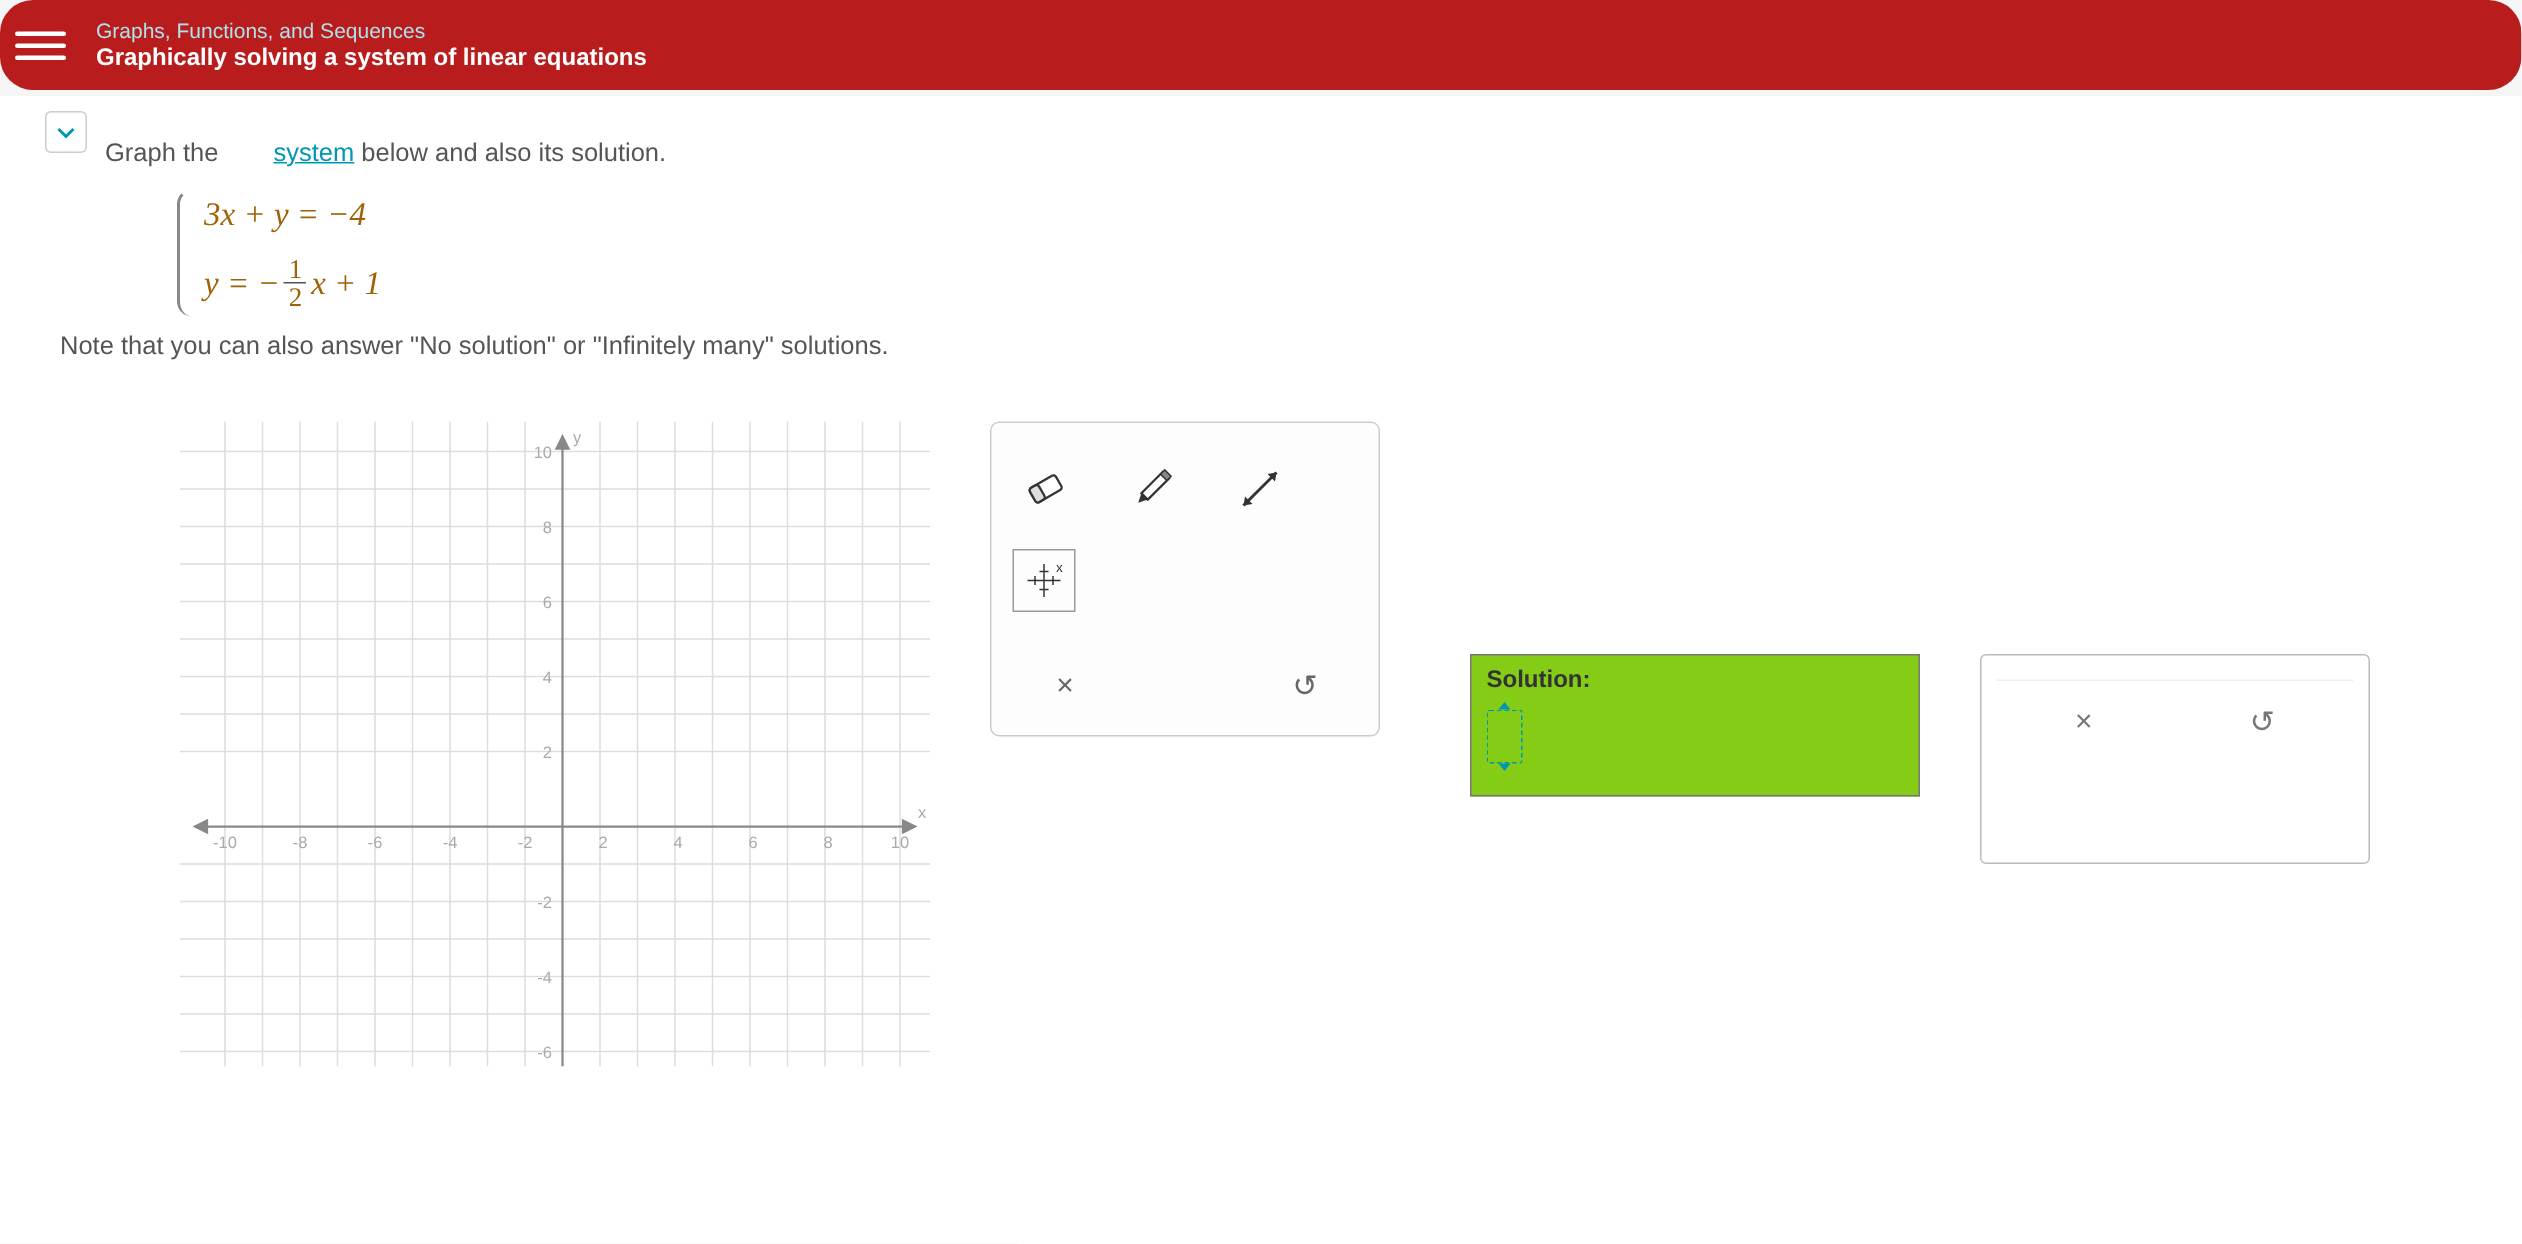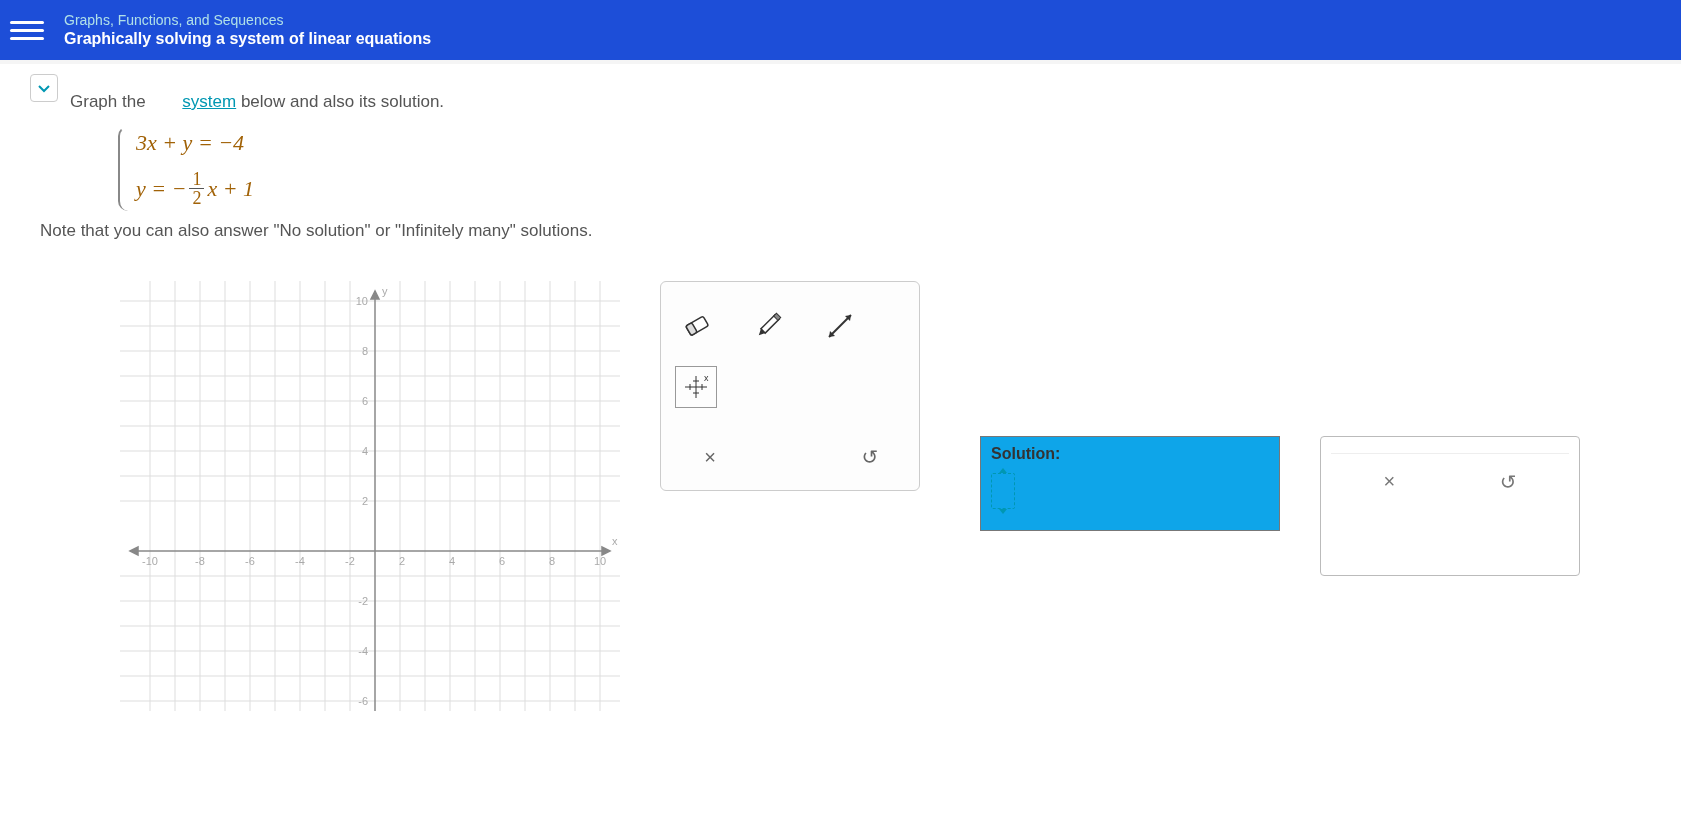--- a/index.html
+++ b/index.html
@@ -5,26 +5,27 @@
   * { box-sizing: border-box; margin: 0; padding: 0; }
   body {
     font-family: Arial, Helvetica, sans-serif;
     background: #f5f5f5;
     width: 1681px;
     height: 829px;
     overflow: hidden;
     color: #333;
   }
   .header {
-    background: #1d4ed8;
+    background: #b91c1c;
     height: 60px;
     display: flex;
     align-items: center;
     padding: 0 10px;
     color: #fff;
+    border-radius: 22px;
   }
   .hamburger {
     width: 34px; height: 34px;
     display: flex; flex-direction: column; justify-content: center;
     gap: 5px; margin-right: 20px; cursor: pointer;
   }
   .hamburger span { display:block; height:3px; background:#fff; border-radius:2px; }
   .header-titles { display:flex; flex-direction:column; font-size:15px; }
   .header-sub { color: #b0e0e8; font-size:14px; }
   .header-main { font-weight: 600; font-size:16px; margin-top:2px; }
@@ -95,21 +96,21 @@
   .tool-row1 .tool { width:42px; height:42px; display:flex; align-items:center; justify-content:center; cursor:pointer;}
   .tool-row2 { margin-top:10px; }
   .tool-row2 .tool { width:42px; height:42px; border:1px solid #999; display:flex; align-items:center; justify-content:center; cursor:pointer;}
   .tool-row3 { margin-top:auto; display:flex; justify-content:space-between; padding:0 20px 4px;}
   .tool-row3 .btn { width:30px; height:30px; display:flex; align-items:center; justify-content:center; cursor:pointer; font-size:20px; color:#666;}
 
   .solution-box {
     position:absolute; left:940px; top:155px;
     width:300px; height:95px;
     border:1px solid #777;
-    background:#0ea5e9;
+    background:#84cc16;
     padding:8px 10px;
   }
   .solution-title { font-weight:bold; font-size:16px; color:#333;}
   .solution-slot {
     margin-top:10px; width:24px; height:36px;
     border:1px dashed #0097b2; border-radius:2px;
     position:relative;
   }
   .solution-slot::before, .solution-slot::after {
     content:""; position:absolute; left:50%; transform:translateX(-50%);

